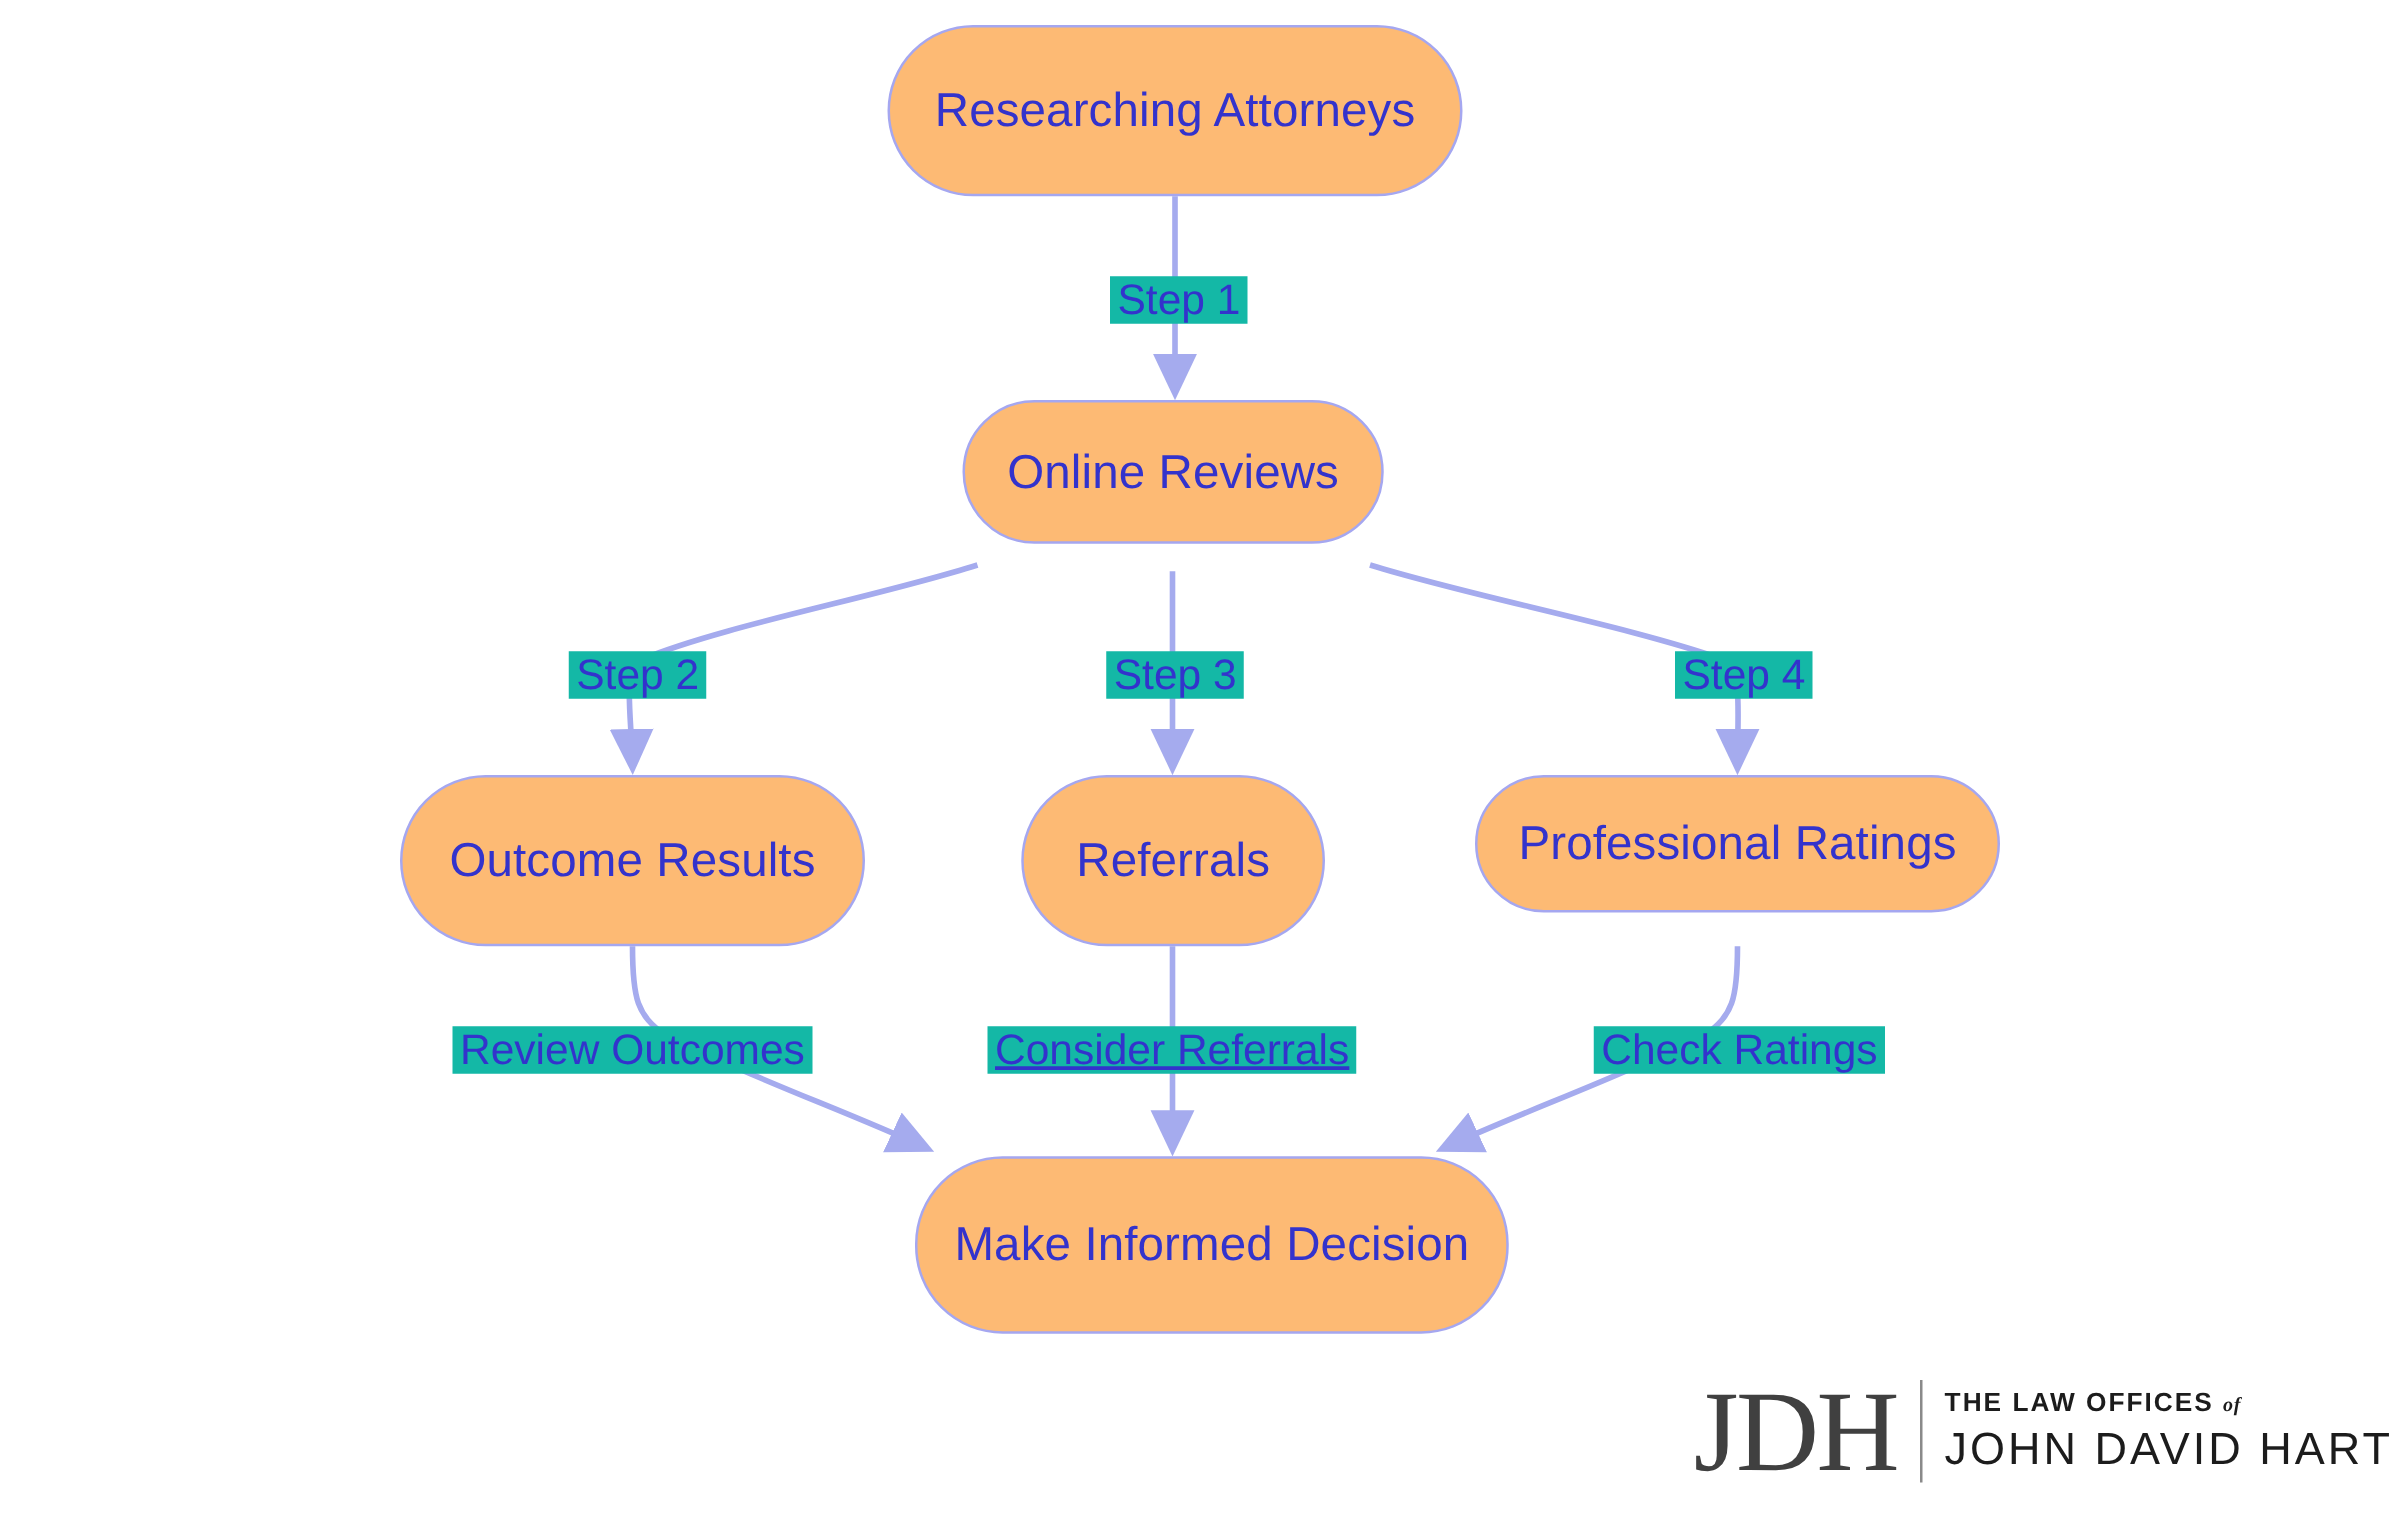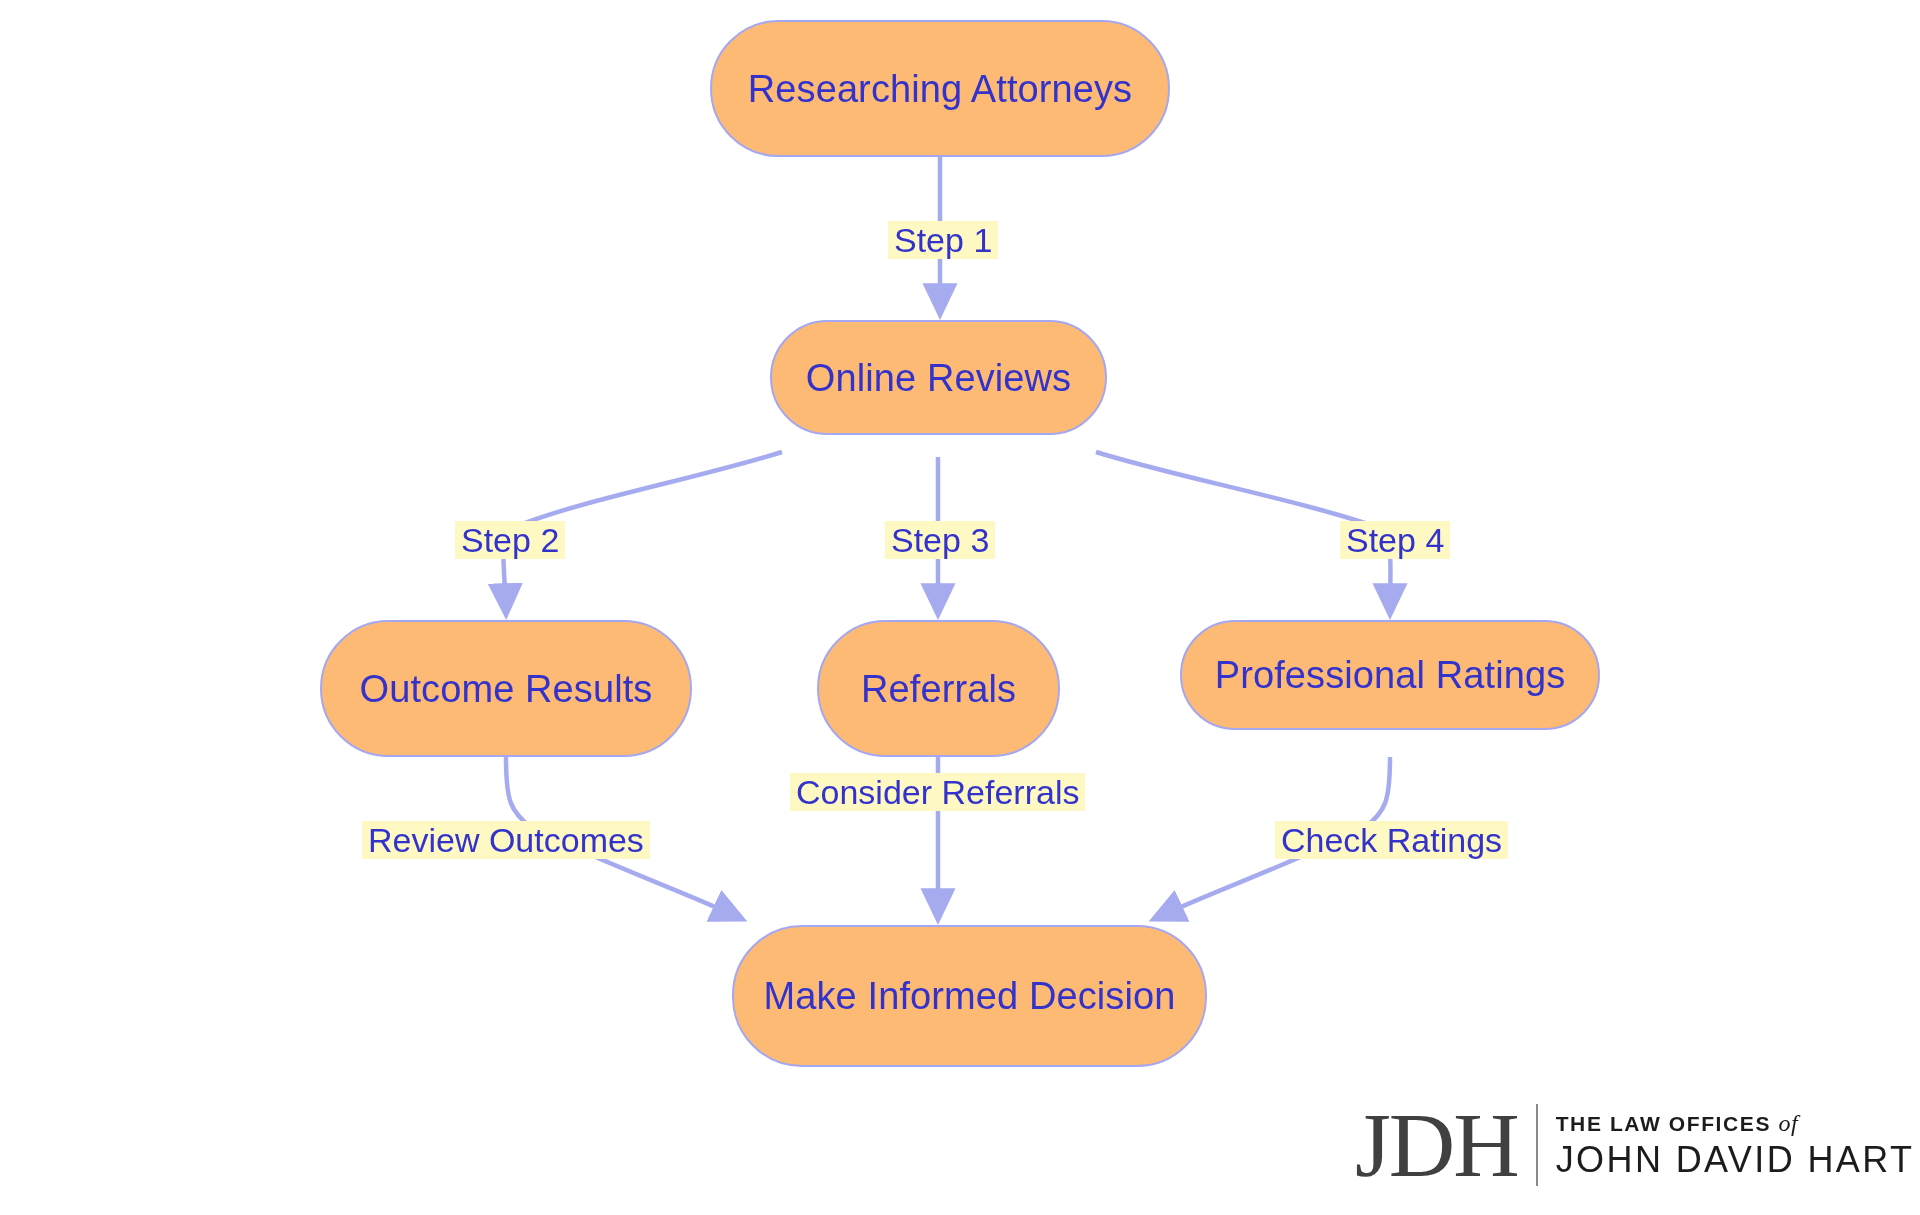--- a/index.html
+++ b/index.html
@@ -59,30 +59,30 @@
   #node-professional-ratings  { left: 1180px; top: 620px; width: 420px; height: 110px; }
   #node-make-informed-decision{ left: 732px;  top: 925px; width: 475px; height: 142px; }
 
   
   .edge-label {
     position: absolute;
     color: #3333cc;
     font-size: 34px;
     white-space: nowrap;
     line-height: 1;
-    background: #fef9c3;
+    background: #14b8a6;
     padding: 2px 6px;
   }
 
   #label-step-1            { left: 888px;  top: 221px; }
   #label-step-2            { left: 455px;  top: 521px; }
   #label-step-3            { left: 885px;  top: 521px; }
   #label-step-4            { left: 1340px; top: 521px; }
   #label-review-outcomes   { left: 362px;  top: 821px; }
-  #label-consider-referrals{ left: 790px;  top: 773px; }
+  #label-consider-referrals{ left: 790px;  top: 821px; text-decoration: underline; }
   #label-check-ratings     { left: 1275px; top: 821px; }
 
   
   #logo {
     position: absolute;
     left: 1355px;
     top: 1095px;
     display: flex;
     align-items: center;
     height: 100px;
@@ -107,23 +107,23 @@
     font-family: "Liberation Sans", sans-serif;
     font-size: 21px;
     letter-spacing: 1.6px;
     color: #1c1c1c;
     font-weight: 600;
     line-height: 1.25;
   }
   #logo-line-1 .of {
     font-family: "Liberation Serif", serif;
     font-style: italic;
-    font-weight: 400;
+    font-weight: 700;
     letter-spacing: 0.5px;
-    font-size: 24px;
+    font-size: 16px;
   }
   #logo-line-2 {
     font-family: Liberation Sans, sans-serif;
     font-size: 36px;
     letter-spacing: 2.4px;
     color: #1c1c1c;
     line-height: 1.2;
   }
 </style>
 </head>

